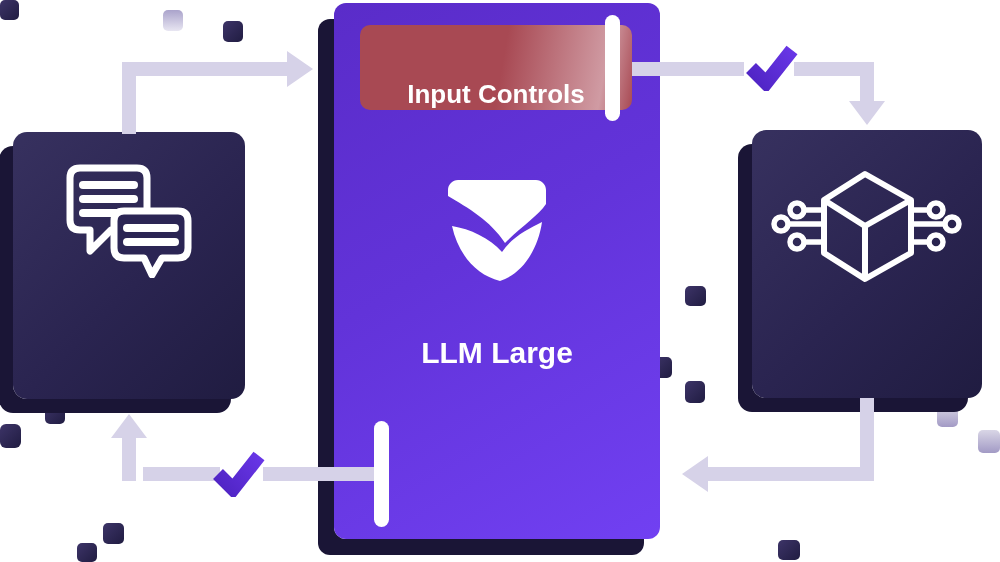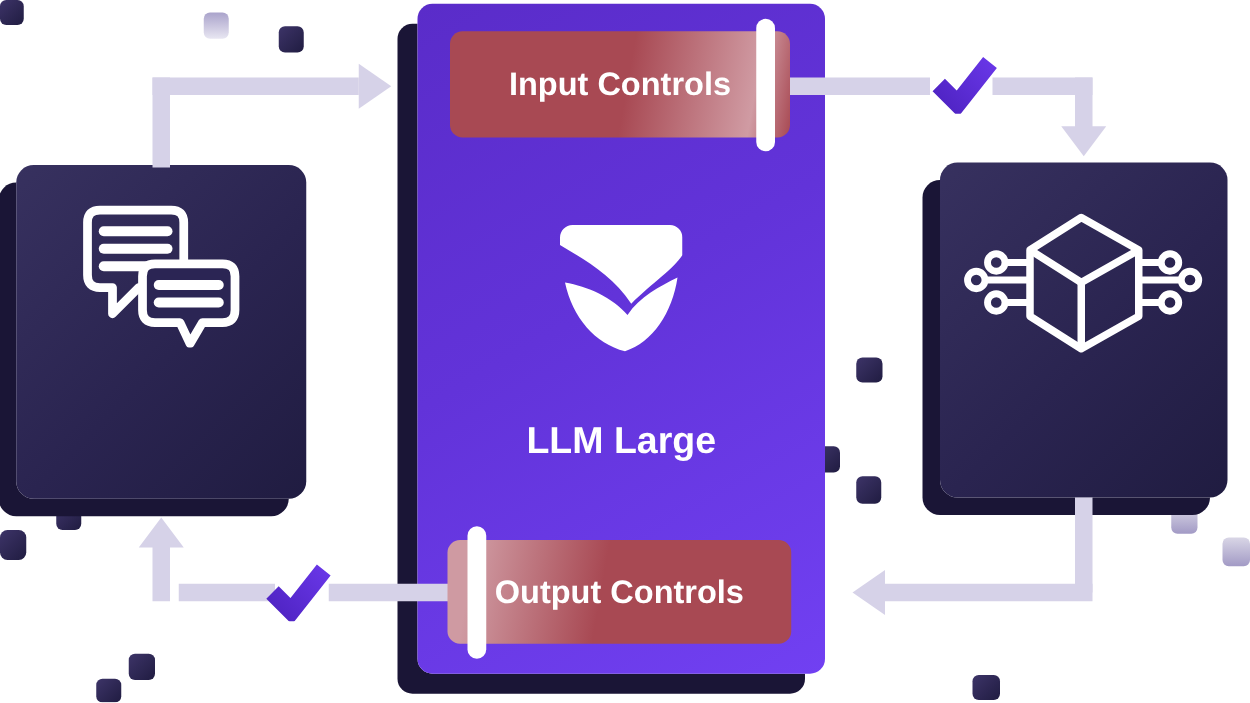--- a/index.html
+++ b/index.html
@@ -60,20 +60,21 @@
 
   
   .banner{
     position:absolute;z-index:3;border-radius:10px;
     display:flex;align-items:center;justify-content:center;
     color:#ffffff;font-weight:700;font-size:26px;
   }
   .banner-input{
     left:360px;top:25px;width:272px;height:85px;
     background:linear-gradient(100deg,#a84953 0%,#a84953 52%,#d09ba3 88%,#a84953 100%);
+    align-items:flex-end;
   }
   .banner-output{
     left:358px;top:432px;width:275px;height:83px;
     background:linear-gradient(100deg,#cf9aa2 8%,#a84953 45%,#a84953 100%);
   }
   .gate-bar{position:absolute;z-index:3;width:15px;height:106px;border-radius:8px;background:#ffffff;}
   .gate-bar-input{left:605px;top:15px;}
   .gate-bar-output{left:374px;top:421px;}
 
   
@@ -180,23 +181,20 @@
     <path fill="#ffffff" d="M10 0 H88 C93.5 0 98 4.5 98 10 V24 C90 36 74 46 57 63 C42 40 20 28 0 16 V10 C0 4.5 4.5 0 10 0 Z"></path>
     <path fill="#ffffff" d="M4 46 C10 74 28 95 52 101 C74 94 90 70 94 42 C80 49 64 57 54 72 C42 58 22 49 4 46 Z"></path>
   </svg>
   <div class="guard-title">LLM Large</div>
 
   <div class="banner banner-input">
     <span>Input Controls</span>
   </div>
   <div class="gate-bar gate-bar-input"></div>
 
-  <div class="banner banner-output">
-    <span>Output Controls</span>
-  </div>
   <div class="gate-bar gate-bar-output"></div>
 
   <svg class="check check-1" width="54" height="48" viewBox="0 0 54 48">
     <defs>
       <linearGradient id="ckg1" x1="0" y1="48" x2="54" y2="0" gradientUnits="userSpaceOnUse">
         <stop offset="0" stop-color="#4a20bc"></stop>
           <stop offset="1" stop-color="#6c39ec"></stop>
       </linearGradient>
     </defs>
     <path d="M7 25 L22 40 L48 7" fill="none" stroke="url(#ckg1)" stroke-width="14"></path>

